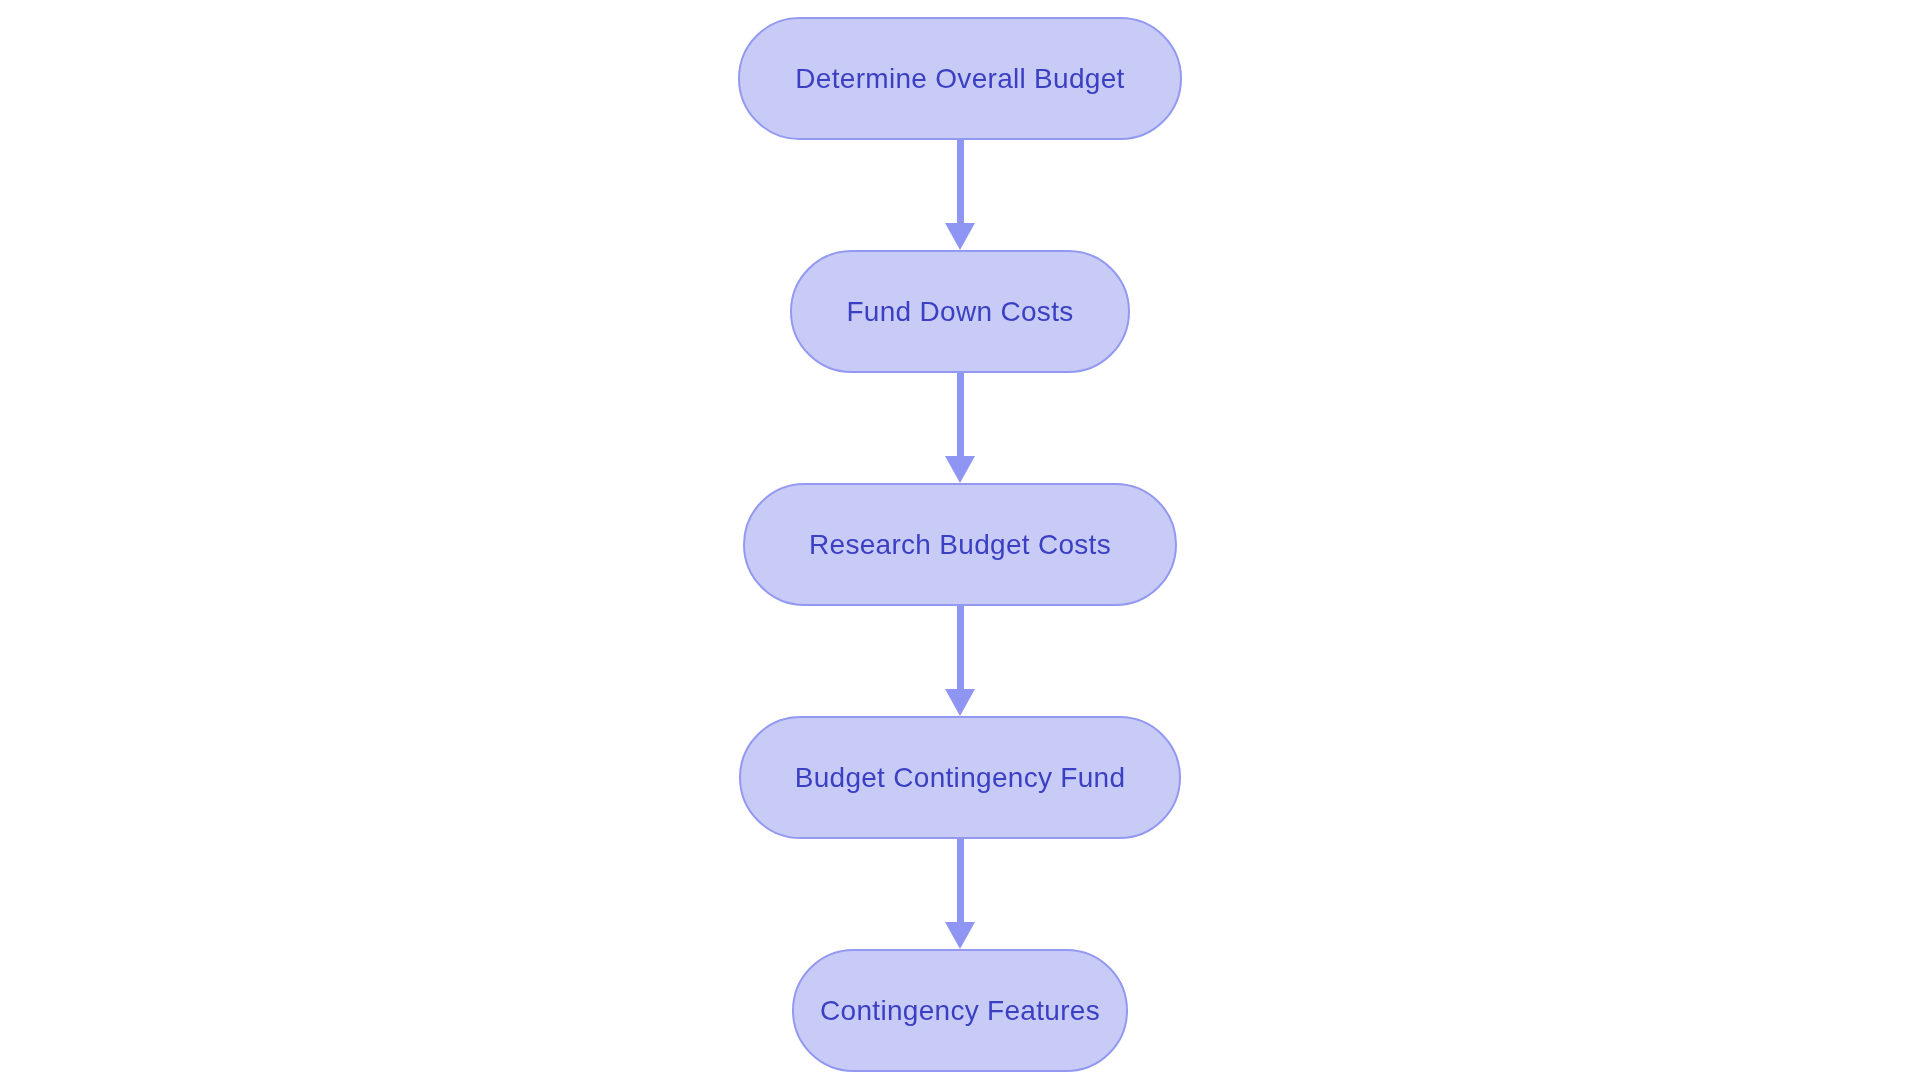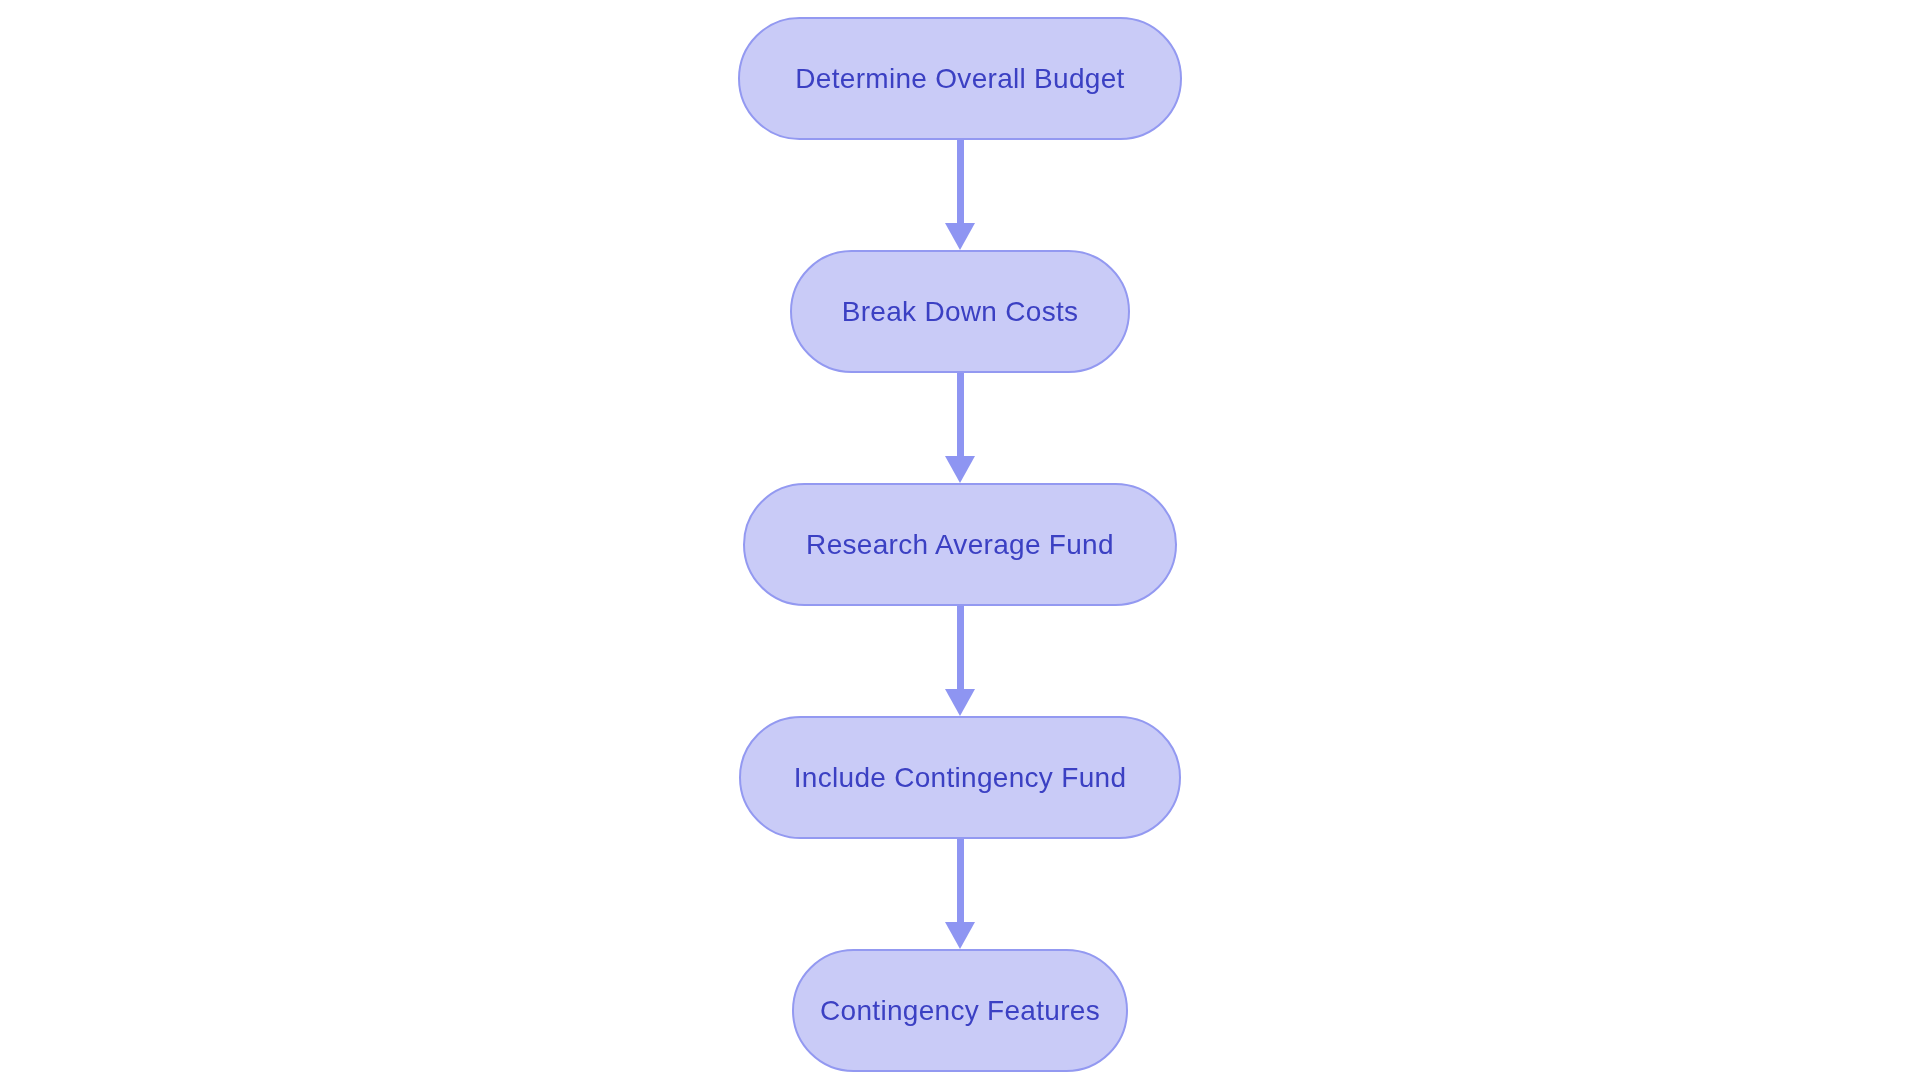--- a/index.html
+++ b/index.html
@@ -79,39 +79,39 @@
   <div class="node w0">
     <span class="node-label">Determine Overall Budget</span>
   </div>
 
   <div class="edge">
     <div class="edge-shaft"></div>
     <div class="edge-head"></div>
   </div>
 
   <div class="node w1">
-    <span class="node-label">Break Down Costs</span>
+    <span class="node-label">Fund Down Costs</span>
   </div>
 
   <div class="edge">
     <div class="edge-shaft"></div>
     <div class="edge-head"></div>
   </div>
 
   <div class="node w2">
-    <span class="node-label">Research Average Fund</span>
+    <span class="node-label">Research Budget Costs</span>
   </div>
 
   <div class="edge">
     <div class="edge-shaft"></div>
     <div class="edge-head"></div>
   </div>
 
   <div class="node w3">
-    <span class="node-label">Include Contingency Fund</span>
+    <span class="node-label">Budget Contingency Fund</span>
   </div>
 
   <div class="edge">
     <div class="edge-shaft"></div>
     <div class="edge-head"></div>
   </div>
 
   <div class="node w4">
     <span class="node-label">Contingency Features</span>
   </div>

